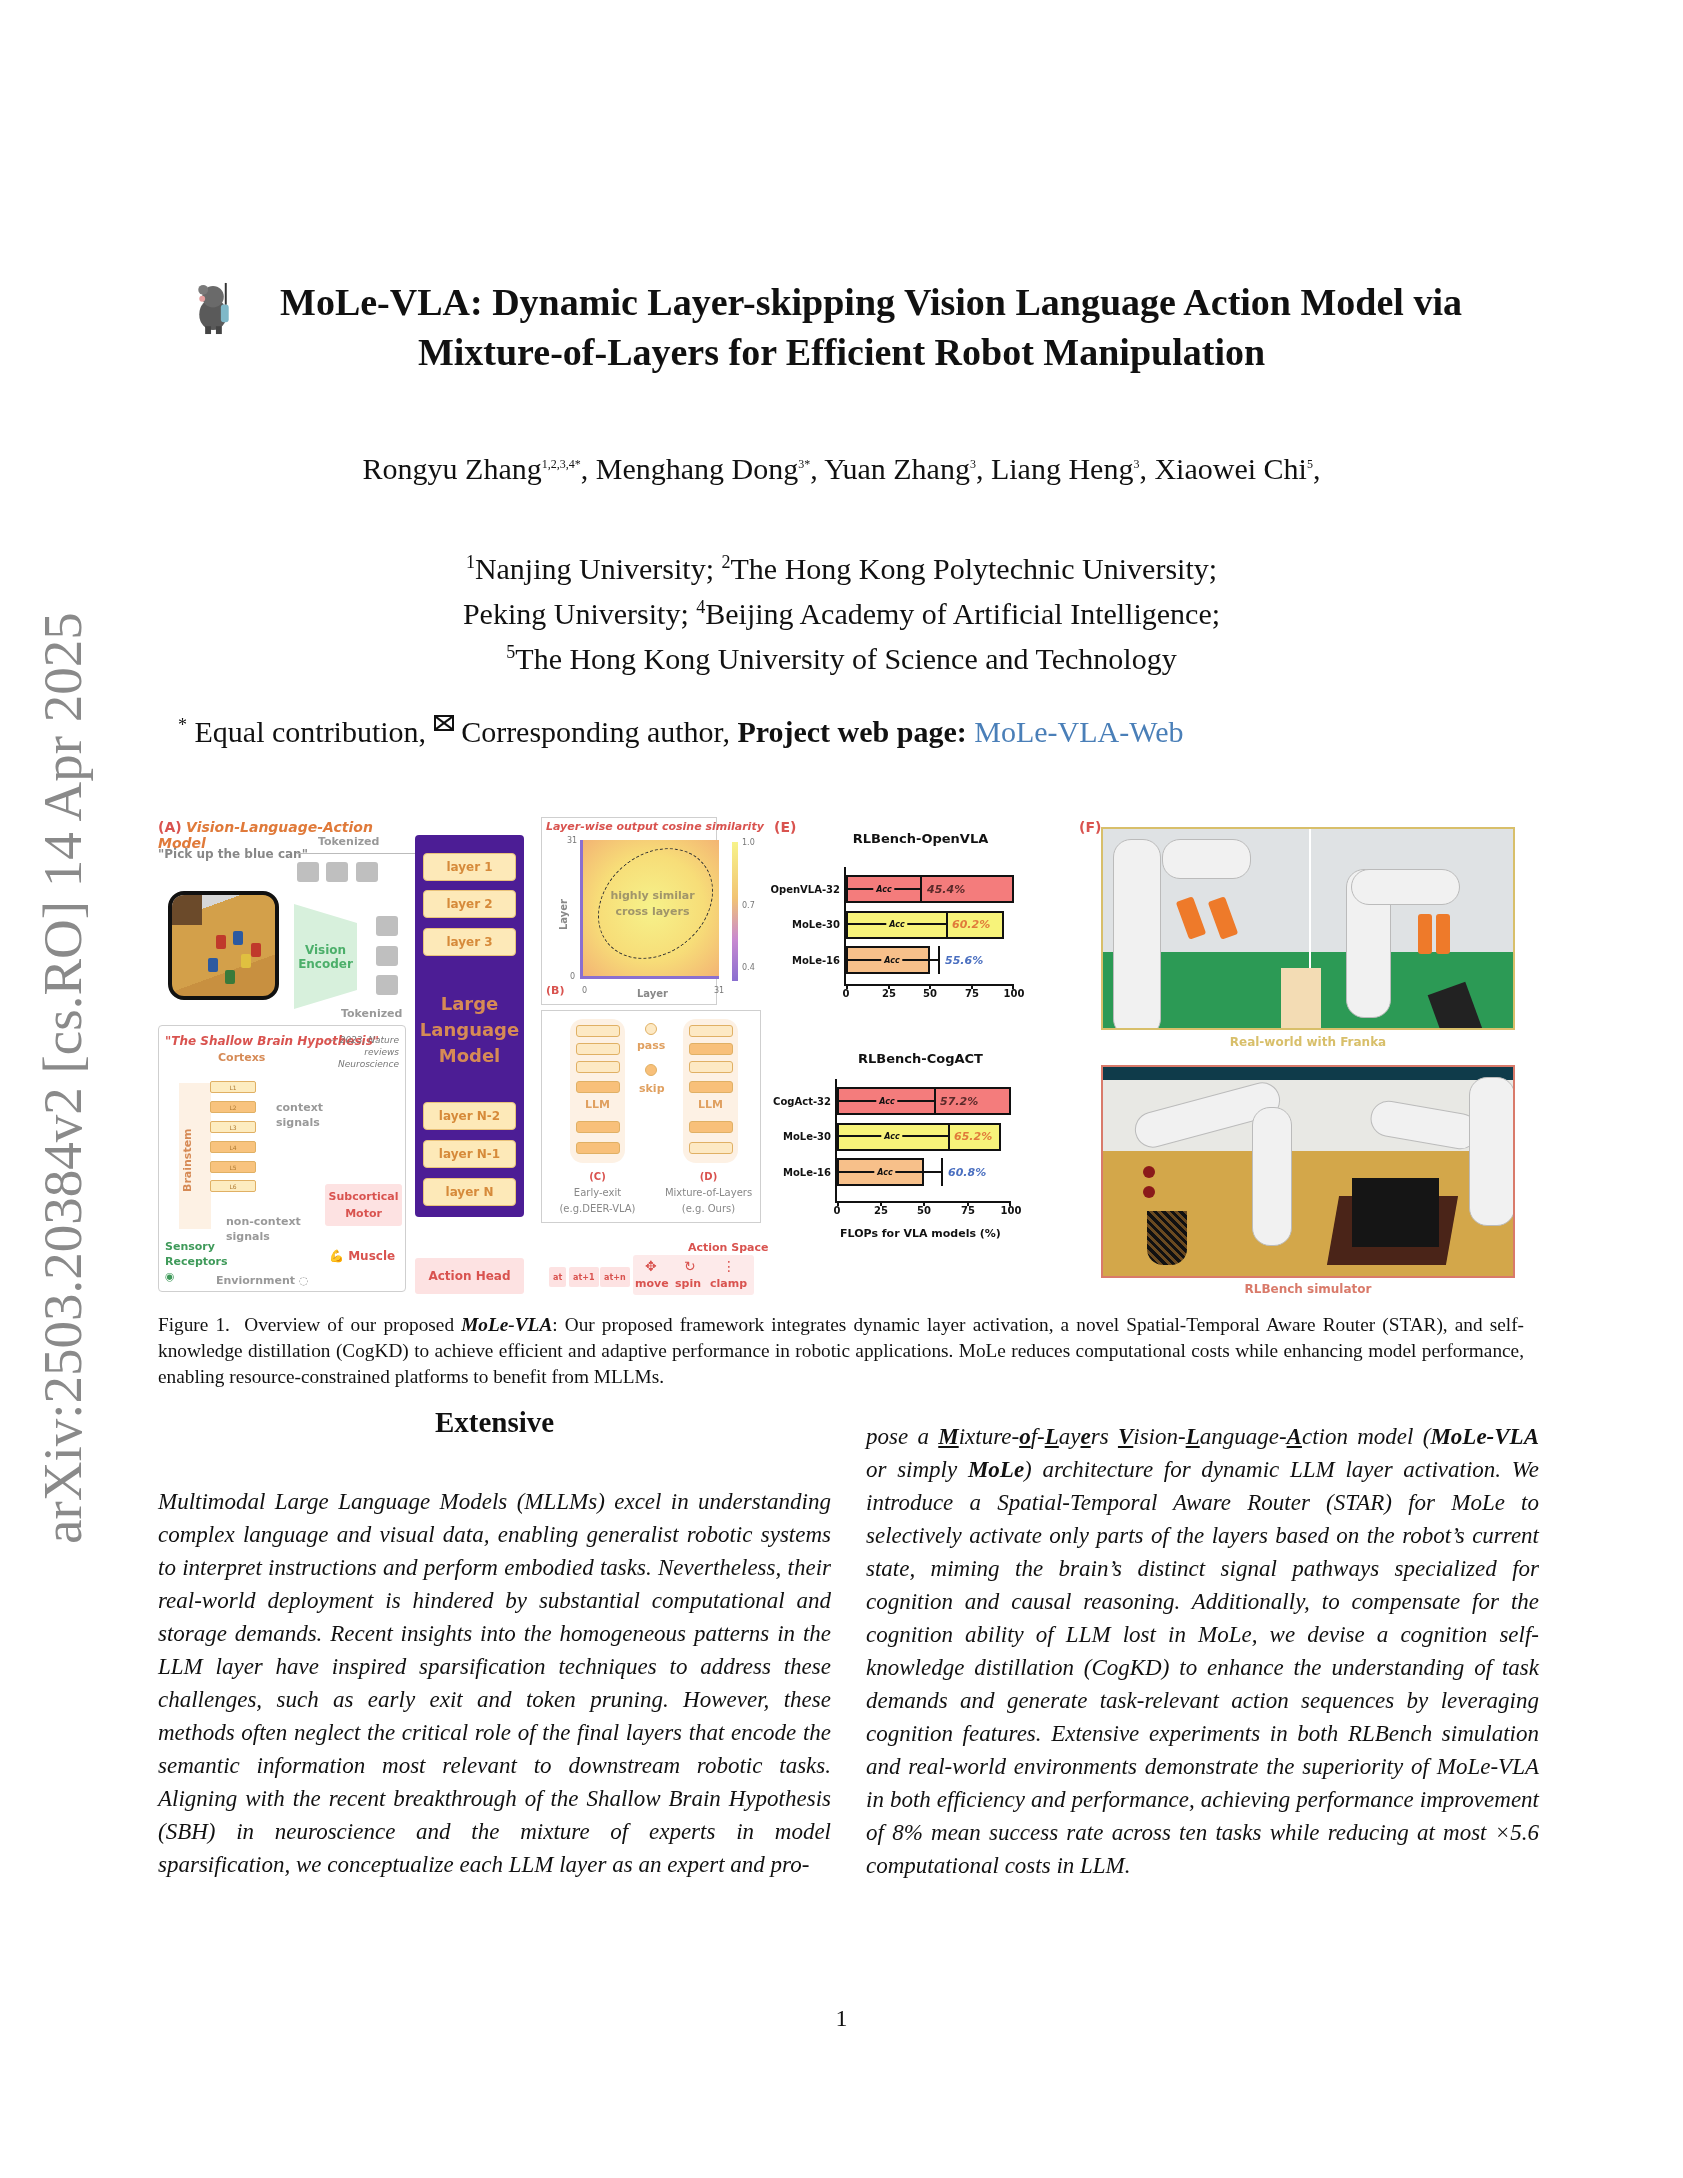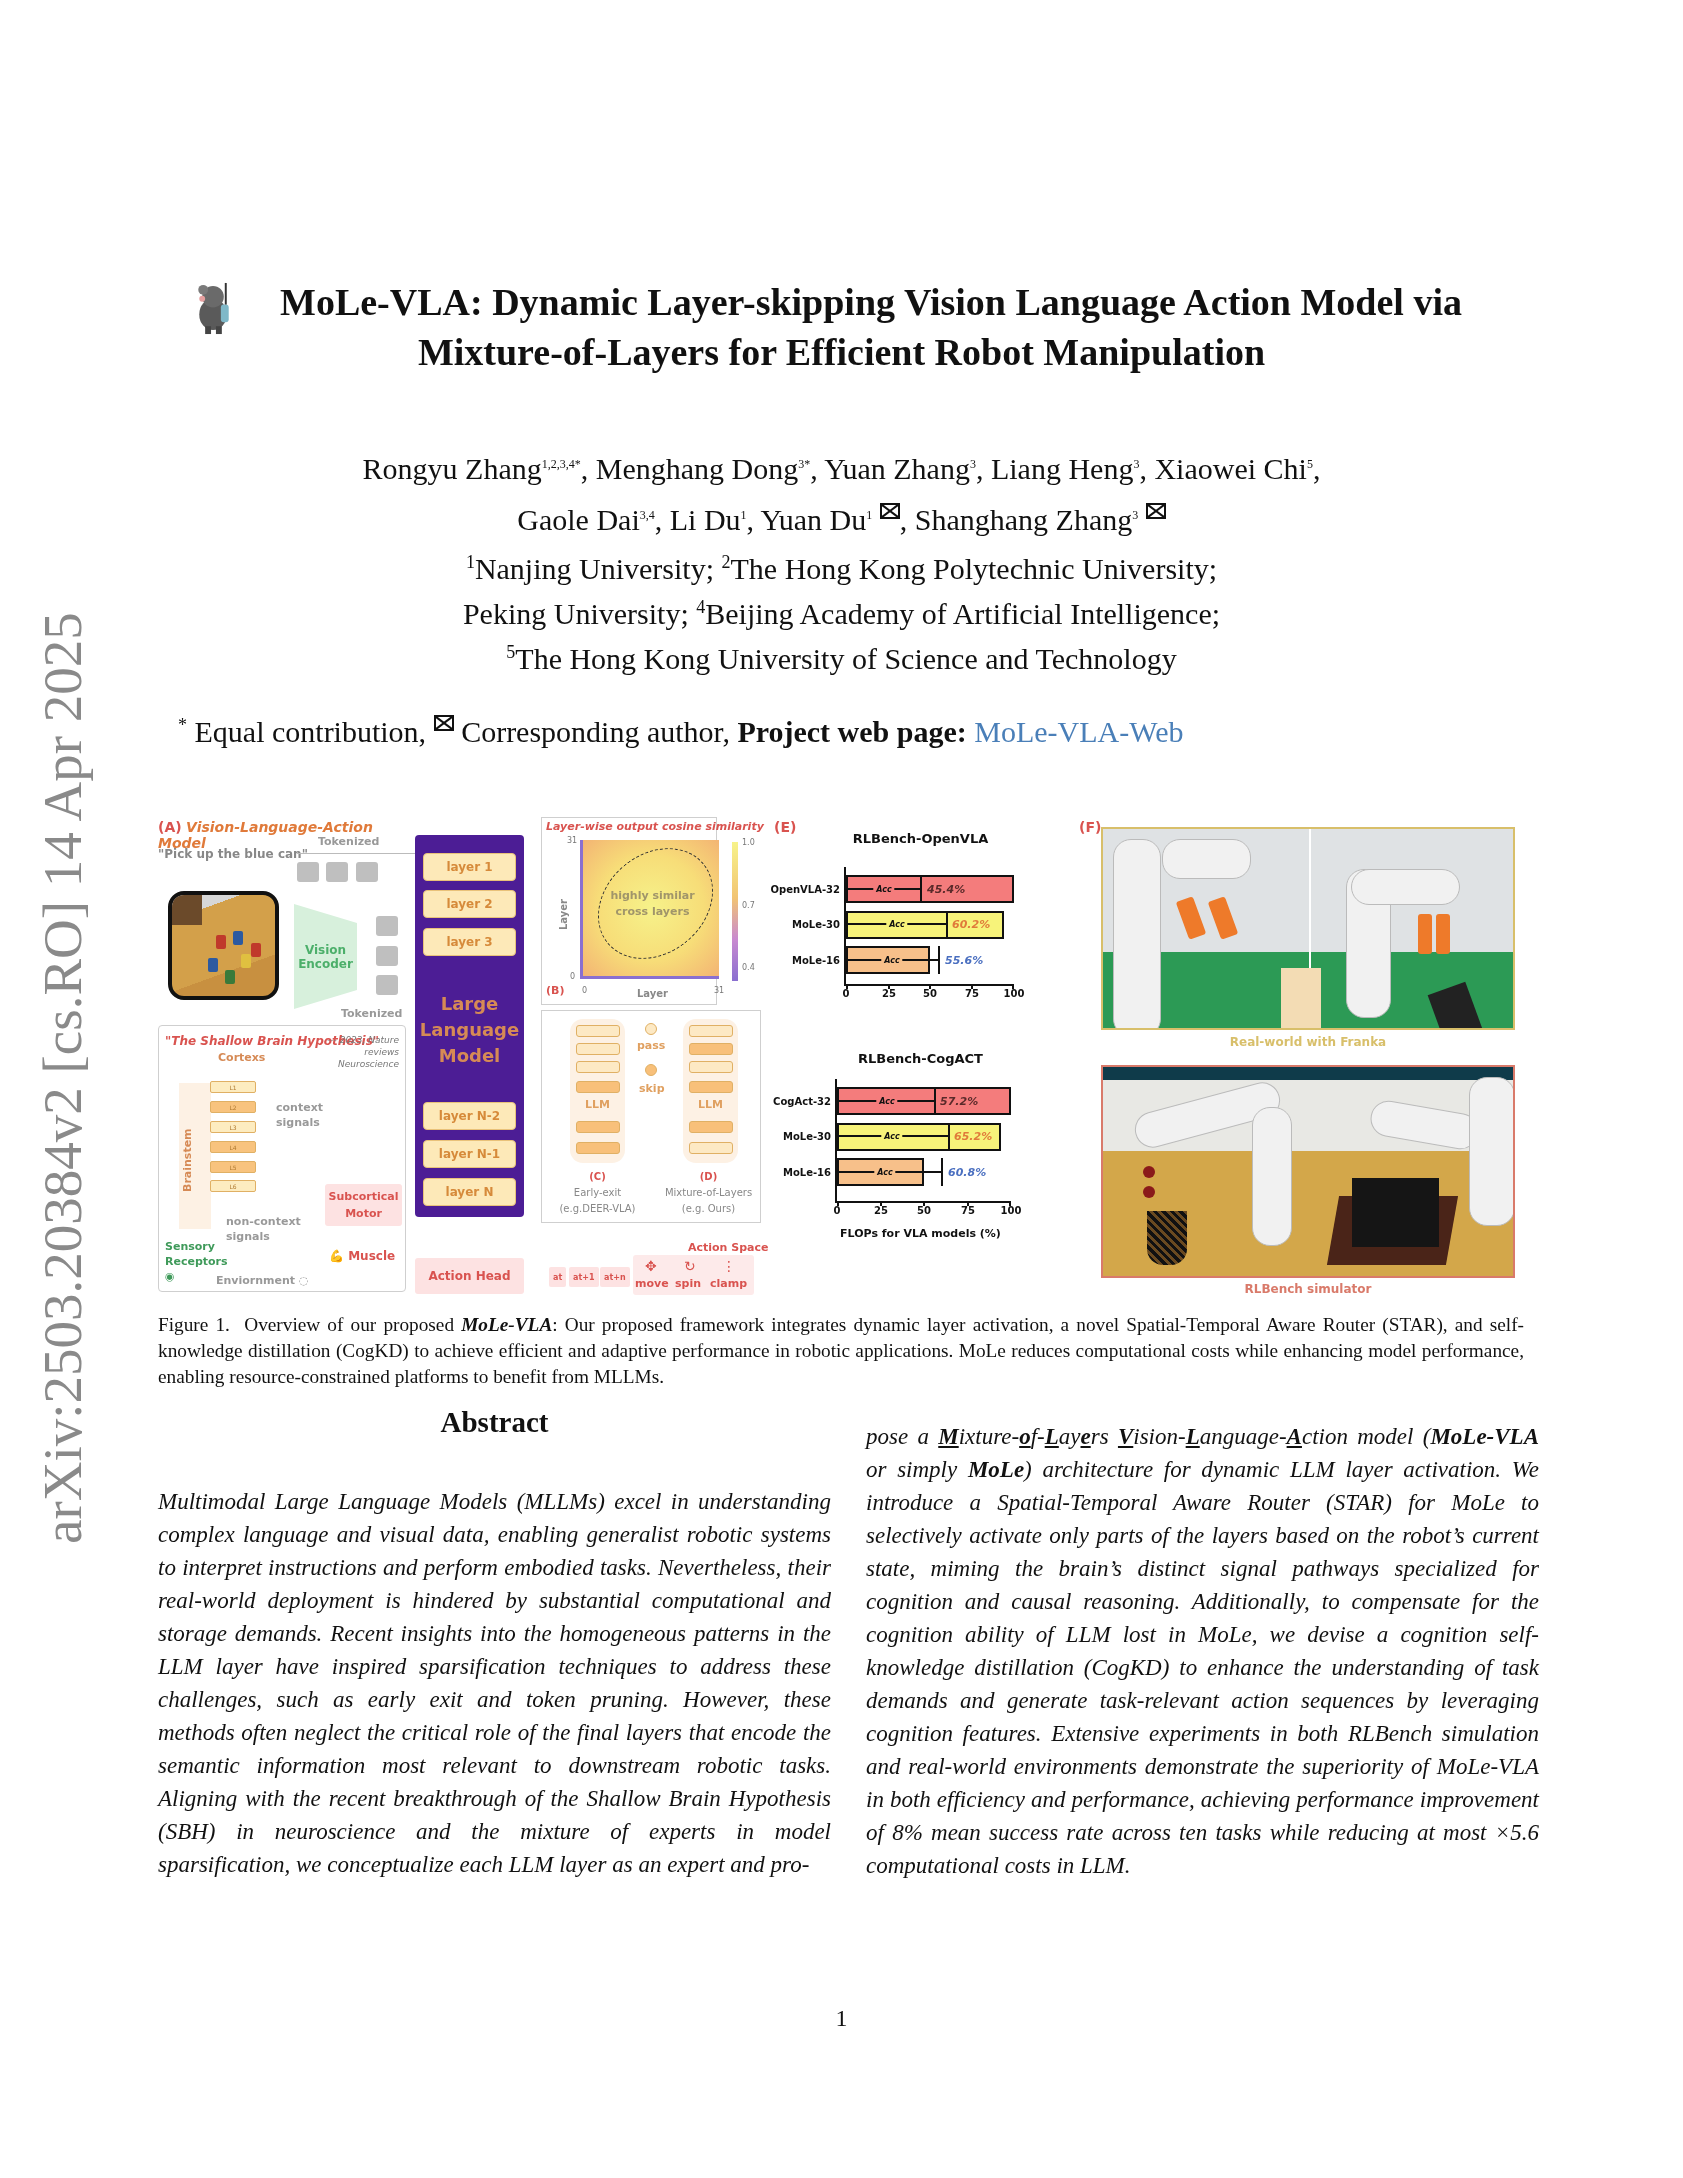--- a/index.html
+++ b/index.html
@@ -147,28 +147,20 @@
   <div class="title-line">Mixture-of-Layers for Efficient Robot Manipulation</div>
 </div>
 
 <div class="authors">
   <div>
     <span>Rongyu Zhang</span><sup>1,2,3,4*</sup>,
     <span>Menghang Dong</span><sup>3*</sup>,
     <span>Yuan Zhang</span><sup>3</sup>,
     <span>Liang Heng</span><sup>3</sup>,
     <span>Xiaowei Chi</span><sup>5</sup>,
-  </div>
-  <div>
-    <span>Gaole Dai</span><sup>3,4</sup>,
-    <span>Li Du</span><sup>1</sup>,
-    <span>Yuan Du</span><sup>1</sup>
-    <span class="mail-icon"></span>,
-    <span>Shanghang Zhang</span><sup>3</sup>
-    <span class="mail-icon"></span>
   </div>
 </div>
 
 <div class="affil">
   <div><sup>1</sup><span>Nanjing University;</span> <sup>2</sup><span>The Hong Kong Polytechnic University;</span></div>
   <div><span>Peking University;</span> <sup>4</sup><span>Beijing Academy of Artificial Intelligence;</span></div>
   <div><sup>5</sup><span>The Hong Kong University of Science and Technology</span></div>
 </div>
 
 <div class="notes">
@@ -415,21 +407,21 @@
   </div>
   <div class="photo-caption" style="top:465px;color:#d97a6a;">RLBench simulator</div>
 </div>
 
 <div class="fig-caption">
   <span>Figure 1.</span>&nbsp;
   <span>Overview of our proposed</span>
   <b><i>MoLe-VLA</i></b><span>: Our proposed framework integrates dynamic layer activation, a novel Spatial-Temporal Aware Router (STAR), and self-knowledge distillation (CogKD) to achieve efficient and adaptive performance in robotic applications. MoLe reduces computational costs while enhancing model performance, enabling resource-constrained platforms to benefit from MLLMs.</span>
 </div>
 
-<div class="abstract-head">Abstract</div>
+<div class="abstract-head">Extensive</div>
 <div class="col col-left">Multimodal Large Language Models (MLLMs) excel in understanding complex language and visual data, enabling generalist robotic systems to interpret instructions and perform embodied tasks. Nevertheless, their real-world deployment is hindered by substantial computational and storage demands. Recent insights into the homogeneous patterns in the LLM layer have inspired sparsification techniques to address these challenges, such as early exit and token pruning. However, these methods often neglect the critical role of the final layers that encode the semantic information most relevant to downstream robotic tasks. Aligning with the recent breakthrough of the Shallow Brain Hypothesis (SBH) in neuroscience and the mixture of experts in model sparsification, we conceptualize each LLM layer as an expert and pro-</div>
 <div class="col col-right">
   <span>pose a</span>
   <u><b>M</b></u><span>ixture-</span><u><b>o</b></u><span>f-</span><u><b>L</b></u><span>ay</span><u><b>e</b></u><span>rs </span><u><b>V</b></u><span>ision-</span><u><b>L</b></u><span>anguage-</span><u><b>A</b></u><span>ction model</span>
   (<b>MoLe-VLA</b>
   <span>or simply</span>
   <b>MoLe</b><span>) architecture for dynamic LLM layer activation.  We introduce a Spatial-Temporal Aware Router (STAR) for MoLe to selectively activate only parts of the layers based on the robot’s current state, miming the brain’s distinct signal pathways specialized for cognition and causal reasoning. Additionally, to compensate for the cognition ability of LLM lost in MoLe, we devise a cognition self-knowledge distillation (CogKD) to enhance the understanding of task demands and generate task-relevant action sequences by leveraging cognition features.  Extensive experiments in both RLBench simulation and real-world environments demonstrate the superiority of MoLe-VLA in both efficiency and performance, achieving performance improvement of 8% mean success rate across ten tasks while reducing at most ×5.6 computational costs in LLM.</span>
 </div>
 
 <div class="page-num">1</div>

